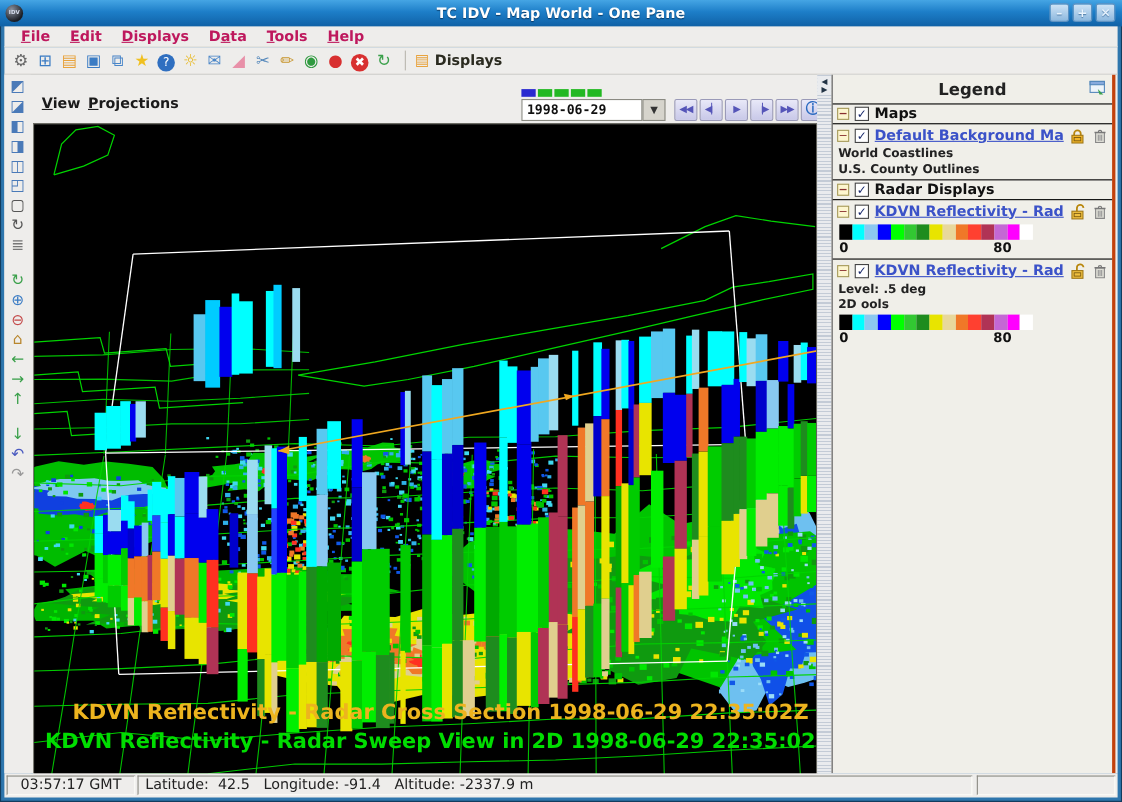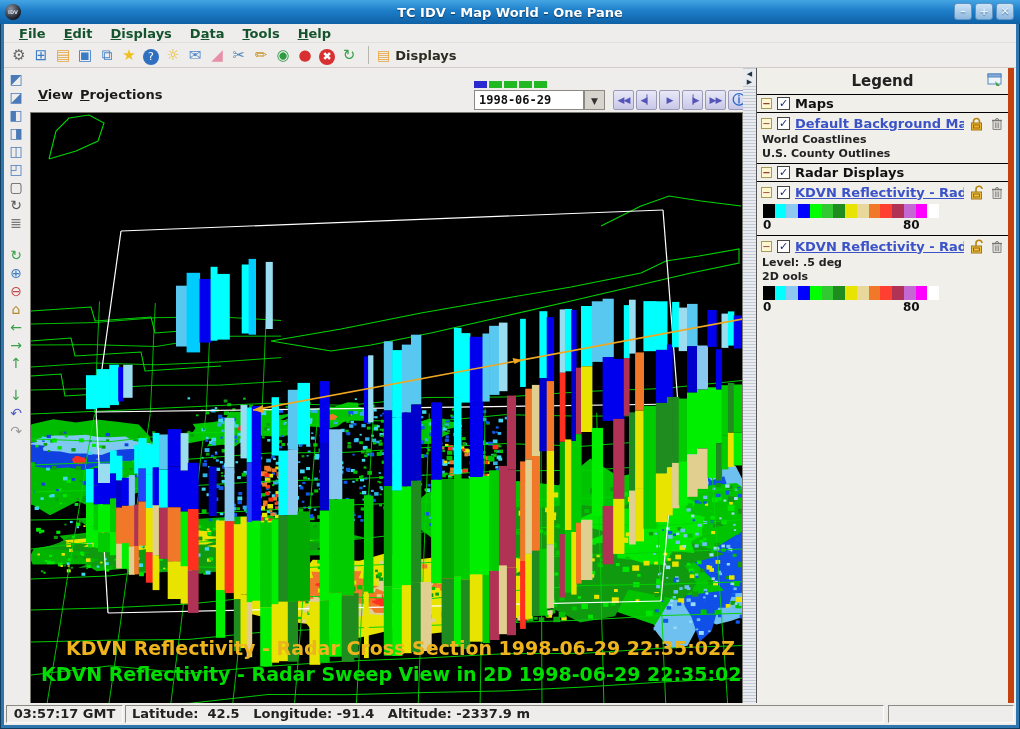--- a/index.html
+++ b/index.html
@@ -15,21 +15,21 @@
         background:radial-gradient(circle at 35% 30%,#8b919e,#1a1d24 70%);
         color:#d6dded;font-size:5px;font-weight:bold;display:flex;align-items:center;justify-content:center;}
   .title{position:absolute;left:0;right:0;text-align:center;color:#fff;font-weight:bold;font-size:13px;text-shadow:0 1px 1px #0a3a66;}
   .winbtns{position:absolute;right:6px;top:3px;display:flex;gap:3px;}
   .wbtn{width:18px;height:17px;border:1px solid #5f93c2;border-radius:3px;
         background:linear-gradient(180deg,#cfe4f6,#8db8de);color:#eaf4fd;
         font-size:11px;font-weight:bold;line-height:15px;text-align:center;text-shadow:0 1px 1px #4a7aa8;}
   
   .menubar{position:absolute;left:4px;top:24px;width:1012px;height:19px;background:#eeedeb;
            display:flex;align-items:center;padding-left:6px;border-bottom:1px solid #e2e0da;}
-  .menu-item{font-size:13px;font-weight:bold;color:#14532d;padding:0 9px;height:19px;line-height:19px;}
+  .menu-item{font-size:13px;font-weight:bold;color:#be185d;padding:0 9px;height:19px;line-height:19px;}
   .menu-item u{text-decoration:underline;}
   
   .toolbar{position:absolute;left:4px;top:43px;width:1012px;height:25px;background:#eeedeb;
            display:flex;align-items:center;border-bottom:1px solid #cfcdc6;padding-left:4px;}
   .tbi{width:22px;height:21px;text-align:center;font-size:15px;line-height:21px;display:inline-block;}
   .tbi.circle{border-radius:50%;width:16px;height:16px;line-height:16px;font-size:11px;margin:0 3px;}
   .tb-gap{width:10px;}
   .tb-div{width:1px;height:18px;background:#b8b6ae;margin:0 8px;}
   .tb-workshop{display:flex;align-items:center;gap:5px;font-size:13px;font-weight:bold;color:#2b2b20;}
   .tb-workshop .fold{color:#e8a33d;font-size:14px;}
@@ -59,21 +59,21 @@
   .mapview svg{display:block;}
   .cap{position:absolute;white-space:nowrap;font-size:19px;font-weight:bold;letter-spacing:0px;}
   .cap1{left:35px;top:524px;color:#edb41e;}
   .cap2{left:10px;top:550px;color:#00dd00;}
   
   .splitter{position:absolute;left:739px;top:0;width:13px;height:635px;background:#e4e6ea;
             background-image:repeating-linear-gradient(180deg,#c3cbd6 0 1px,#e9ebee 1px 3px);}
   .sarrows{position:absolute;left:0;top:2px;width:13px;text-align:center;background:#e9ebee;font-size:7px;color:#234;line-height:8px;}
   
   .legend{position:absolute;left:752px;top:0;width:258px;height:635px;background:#f0efe9;
-          border-left:1px solid #555;border-right:6px solid #c2410c;}
+          border-left:1px solid #555;border-right:3px solid #c2410c;}
   .ltitle{position:relative;height:26px;}
   .ltitle .txt{text-align:center;font-size:15px;font-weight:bold;color:#222;line-height:26px;}
   .ltitle svg{position:absolute;right:5px;top:5px;}
   .lrule{height:1px;background:#000;}
   .lrow{display:flex;align-items:center;gap:5px;padding-left:4px;}
   .sechead{height:17px;font-size:13px;font-weight:bold;color:#111;}
   .itemrow{height:20px;}
   .minusbox{width:11px;height:11px;background:#fdf6cf;border:1px solid #a59a5a;color:#8a3030;
             font-size:10px;line-height:9px;text-align:center;flex:0 0 auto;}
   .chk{width:13px;height:13px;background:#fff;border:1px solid #444;color:#1a2a6c;
@@ -83,21 +83,21 @@
   .subtxt{font-size:11px;font-weight:bold;color:#222;padding-left:5px;height:14px;line-height:14px;}
   .cbar{width:176px;height:14px;margin:2px 0 0 6px;display:flex;}
   .cbar span{flex:1 0 auto;height:14px;}
   .cbarlab{position:relative;height:15px;font-size:12px;font-weight:bold;color:#111;}
   .cbarlab .lo{position:absolute;left:6px;}
   .cbarlab .hi{position:absolute;left:146px;width:30px;text-align:left;}
   .spacer2{height:2px;}
   
   .statusbar{position:absolute;left:4px;top:703px;width:1012px;height:22px;background:#eeedeb;}
   .sbox{position:absolute;top:2px;height:18px;border:1px solid;border-color:#8a8a82 #fcfcf8 #fcfcf8 #8a8a82;
-        font-size:13px;font-weight:bold;color:#222;line-height:16px;white-space:pre;overflow:hidden;}
+        font-size:13px;font-weight:normal;color:#222;line-height:16px;white-space:pre;overflow:hidden;}
   .sb-clock{left:2px;width:117px;text-align:center;}
   .sb-pos{left:121px;width:759px;padding-left:6px;}
   .sb-right{left:884px;width:126px;}
 </style>
 </head>
 <body>
 
 <div class="window">
 
   <div class="titlebar">

